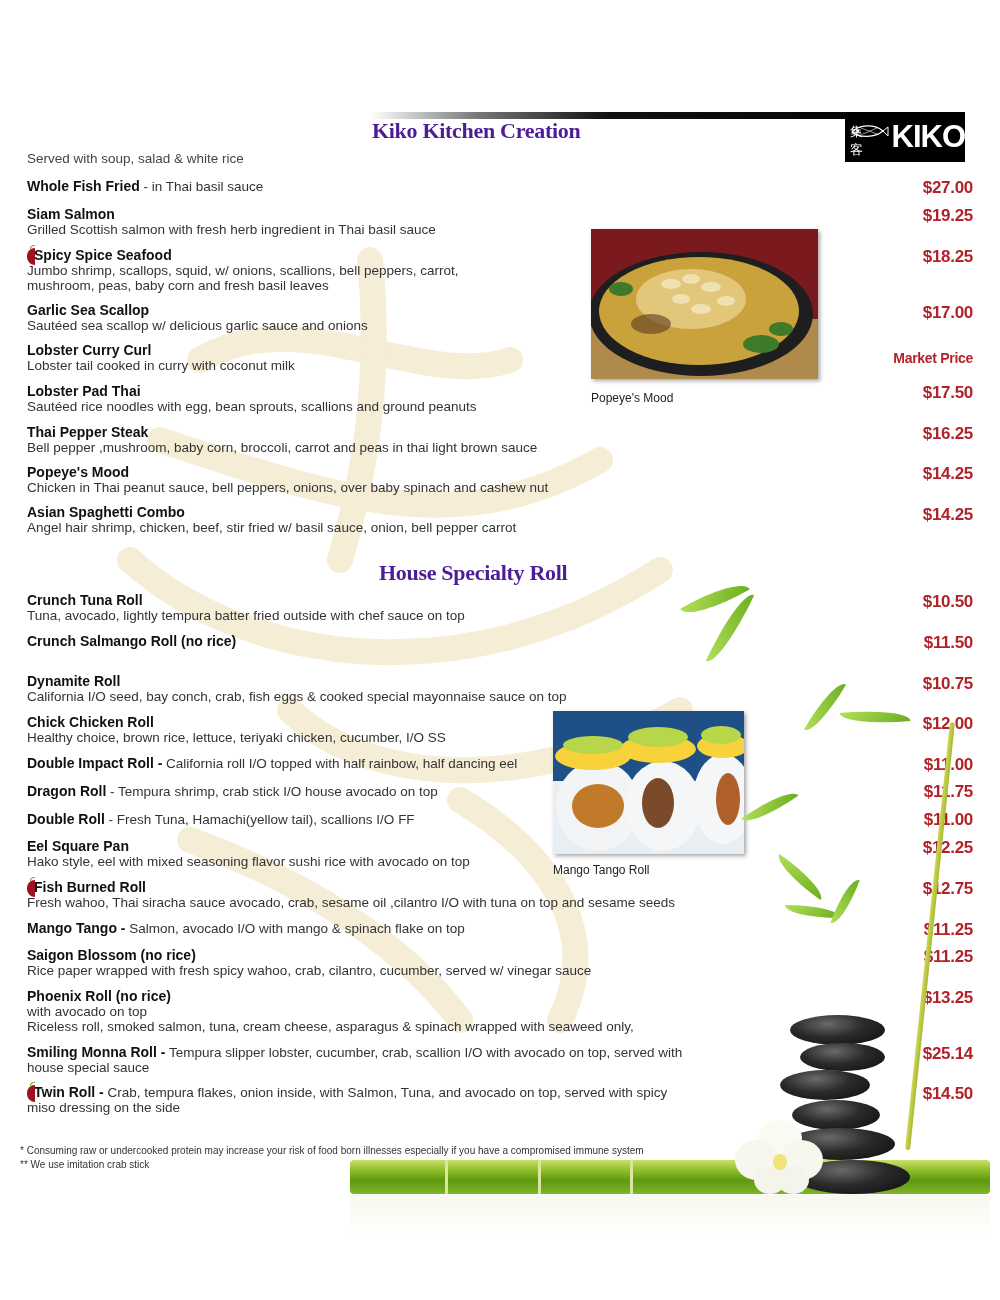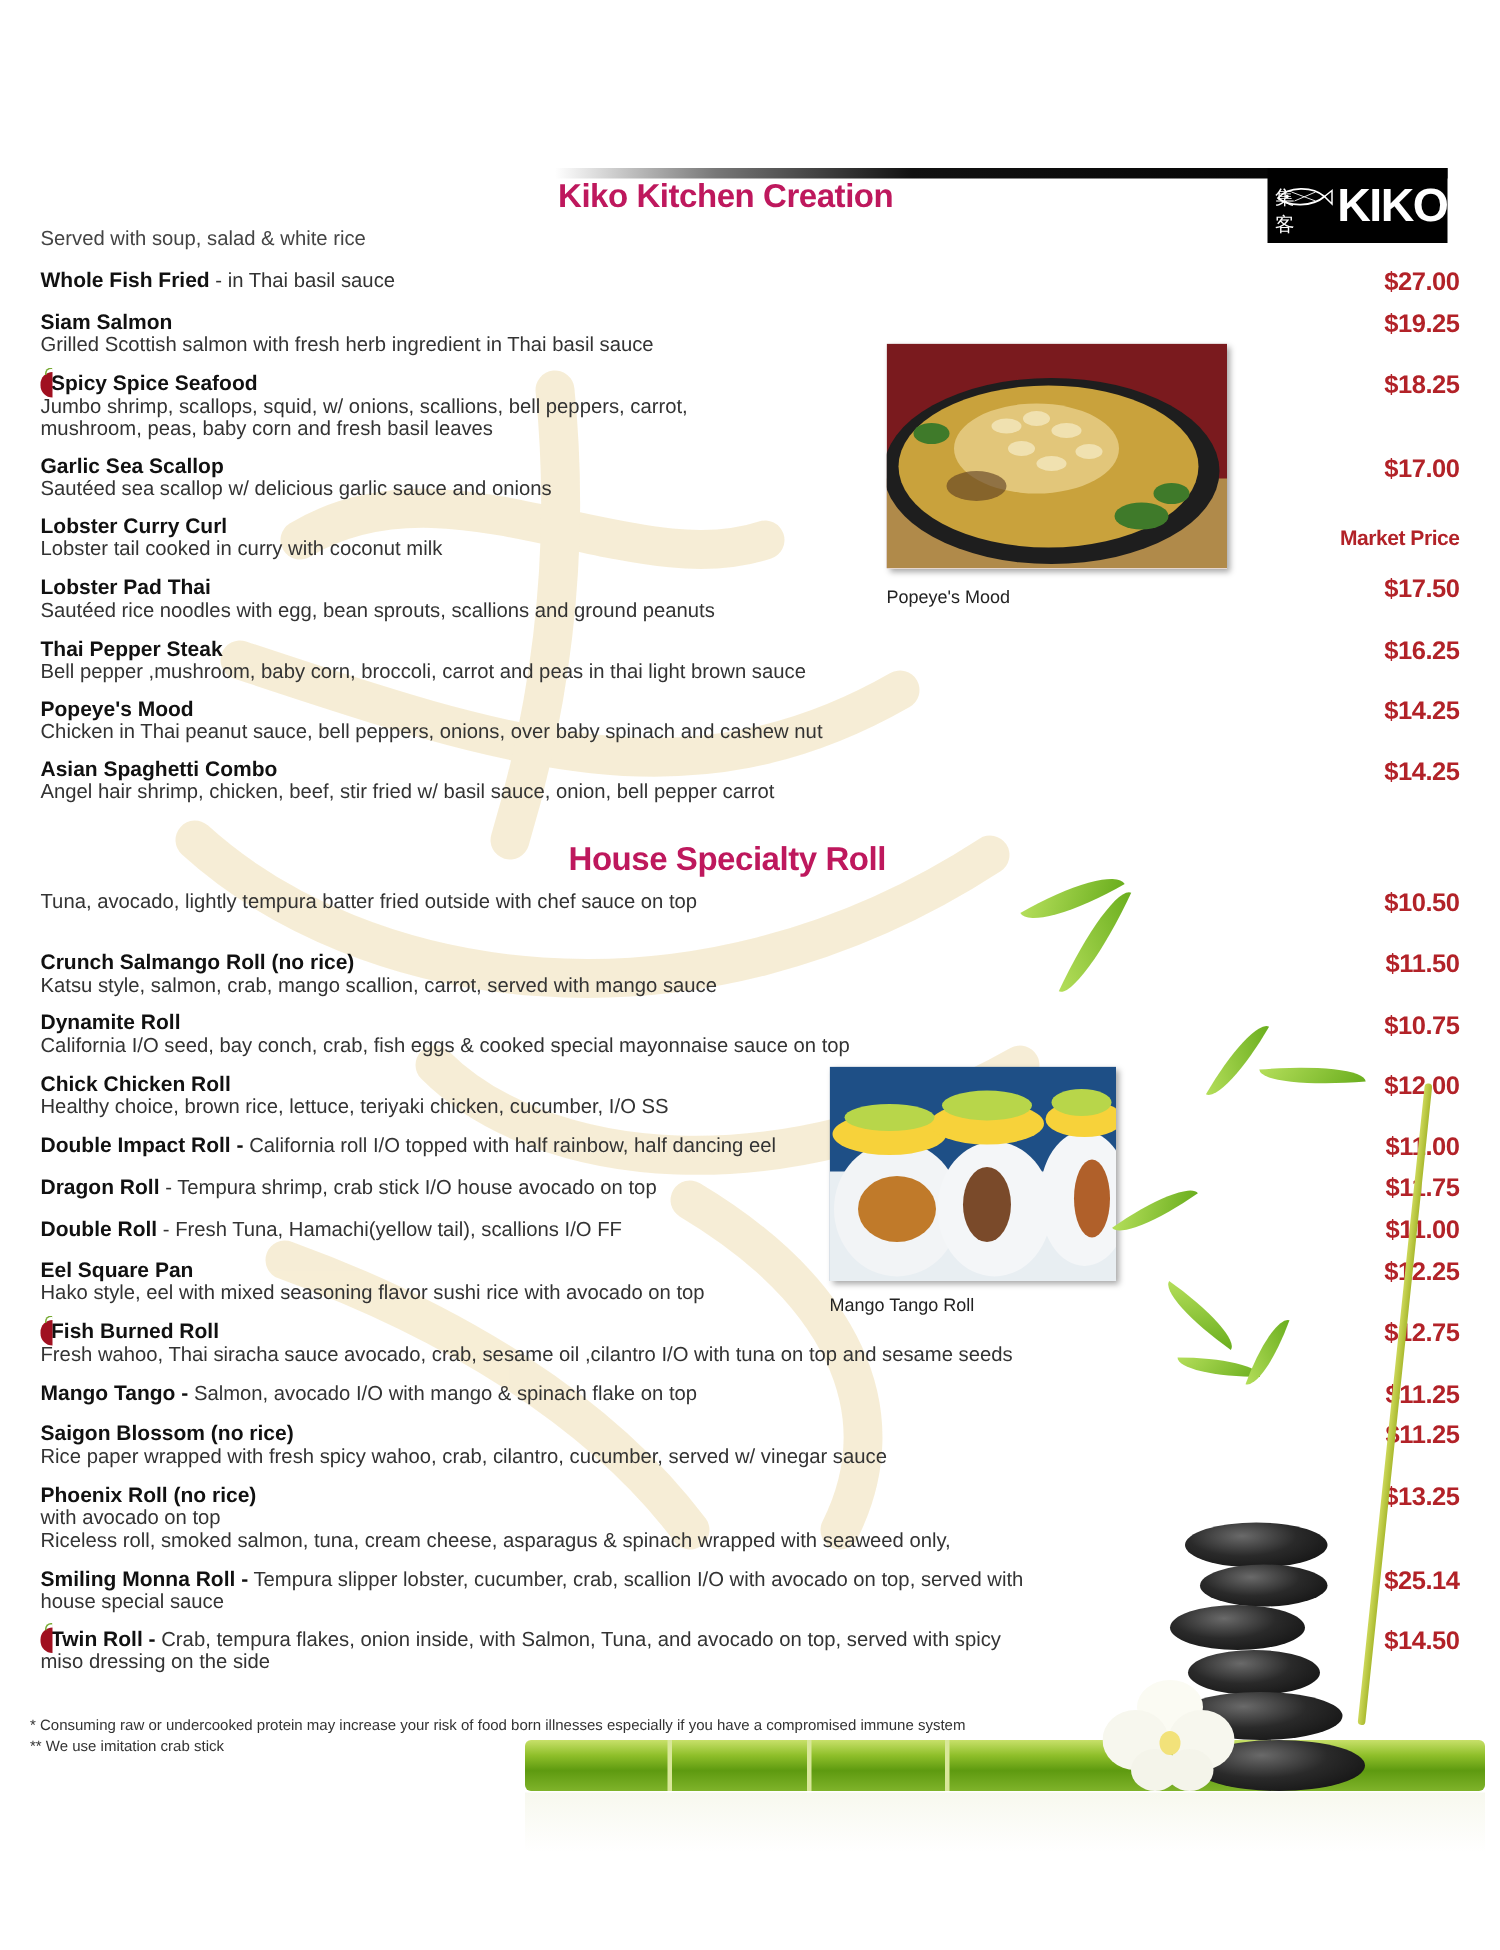--- a/index.html
+++ b/index.html
@@ -17,22 +17,22 @@
   }
   .logo {
     position: absolute; left: 845px; top: 112px; width: 120px; height: 50px;
     background: #000; color: #fff; display: flex; align-items: center;
   }
   .logo .fish { width: 40px; height: 47px; position: relative; }
   .logo .hanzi { position: absolute; left: 5px; bottom: 2px; font-size: 13px; color: #fff; font-family: "DejaVu Serif", serif; letter-spacing: 3px; }
   .logo .brand { font-family: "Liberation Sans", sans-serif; font-weight: bold; font-size: 31px; letter-spacing: -1px; margin-left: 10px; }
 
   .section-title {
-    position: absolute; color: #be185d; font-weight: bold; font-size: 22px;
-    font-family: Liberation Sans, sans-serif; letter-spacing: -0.3px;
+    position: absolute; color: #4c1d95; font-weight: bold; font-size: 22px;
+    font-family: Liberation Serif, serif; letter-spacing: -0.3px;
   }
   .section-sub { position: absolute; left: 27px; top: 151px; font-size: 13.5px; color: #444; }
 
   .item { position: absolute; left: 27px; font-size: 13.5px; line-height: 15px; }
   .item .name { font-weight: bold; color: #111; font-size: 14px; }
   .item .desc { color: #333; }
   .item .sep { color: #333; }
 
   .chili {
     position: absolute; left: -7px; top: 0px; width: 8px; height: 17px;
@@ -179,27 +179,27 @@
       <ellipse cx="30" cy="60" rx="12" ry="7"></ellipse>
     </g>
     <ellipse cx="60" cy="95" rx="20" ry="10" fill="#5a3a20" opacity="0.6"></ellipse>
   </svg>
 </div>
 <div class="photo-caption" style="left:591px; top:391px;">Popeye's Mood</div>
 
 <div class="section-title" style="left:379px; top:560px;">House  Specialty  Roll</div>
 
 <div class="item" style="top:593px;">
+  <div class="name">Crunch Tuna Roll</div>
   <div class="desc">Tuna, avocado, lightly tempura batter fried outside with chef sauce on top</div>
 </div>
 <div class="price" style="top:592px;">$10.50</div>
 
 <div class="item" style="top:634px;">
   <div class="name">Crunch Salmango Roll (no rice)</div>
-  <div class="desc">Katsu style, salmon, crab, mango scallion, carrot, served with mango sauce</div>
 </div>
 <div class="price" style="top:633px;">$11.50</div>
 
 <div class="item" style="top:674px;">
   <div class="name">Dynamite Roll</div>
   <div class="desc">California I/O seed, bay conch, crab, fish eggs &amp; cooked special mayonnaise sauce on top</div>
 </div>
 <div class="price" style="top:674px;">$10.75</div>
 
 <div class="item" style="top:715px;">

